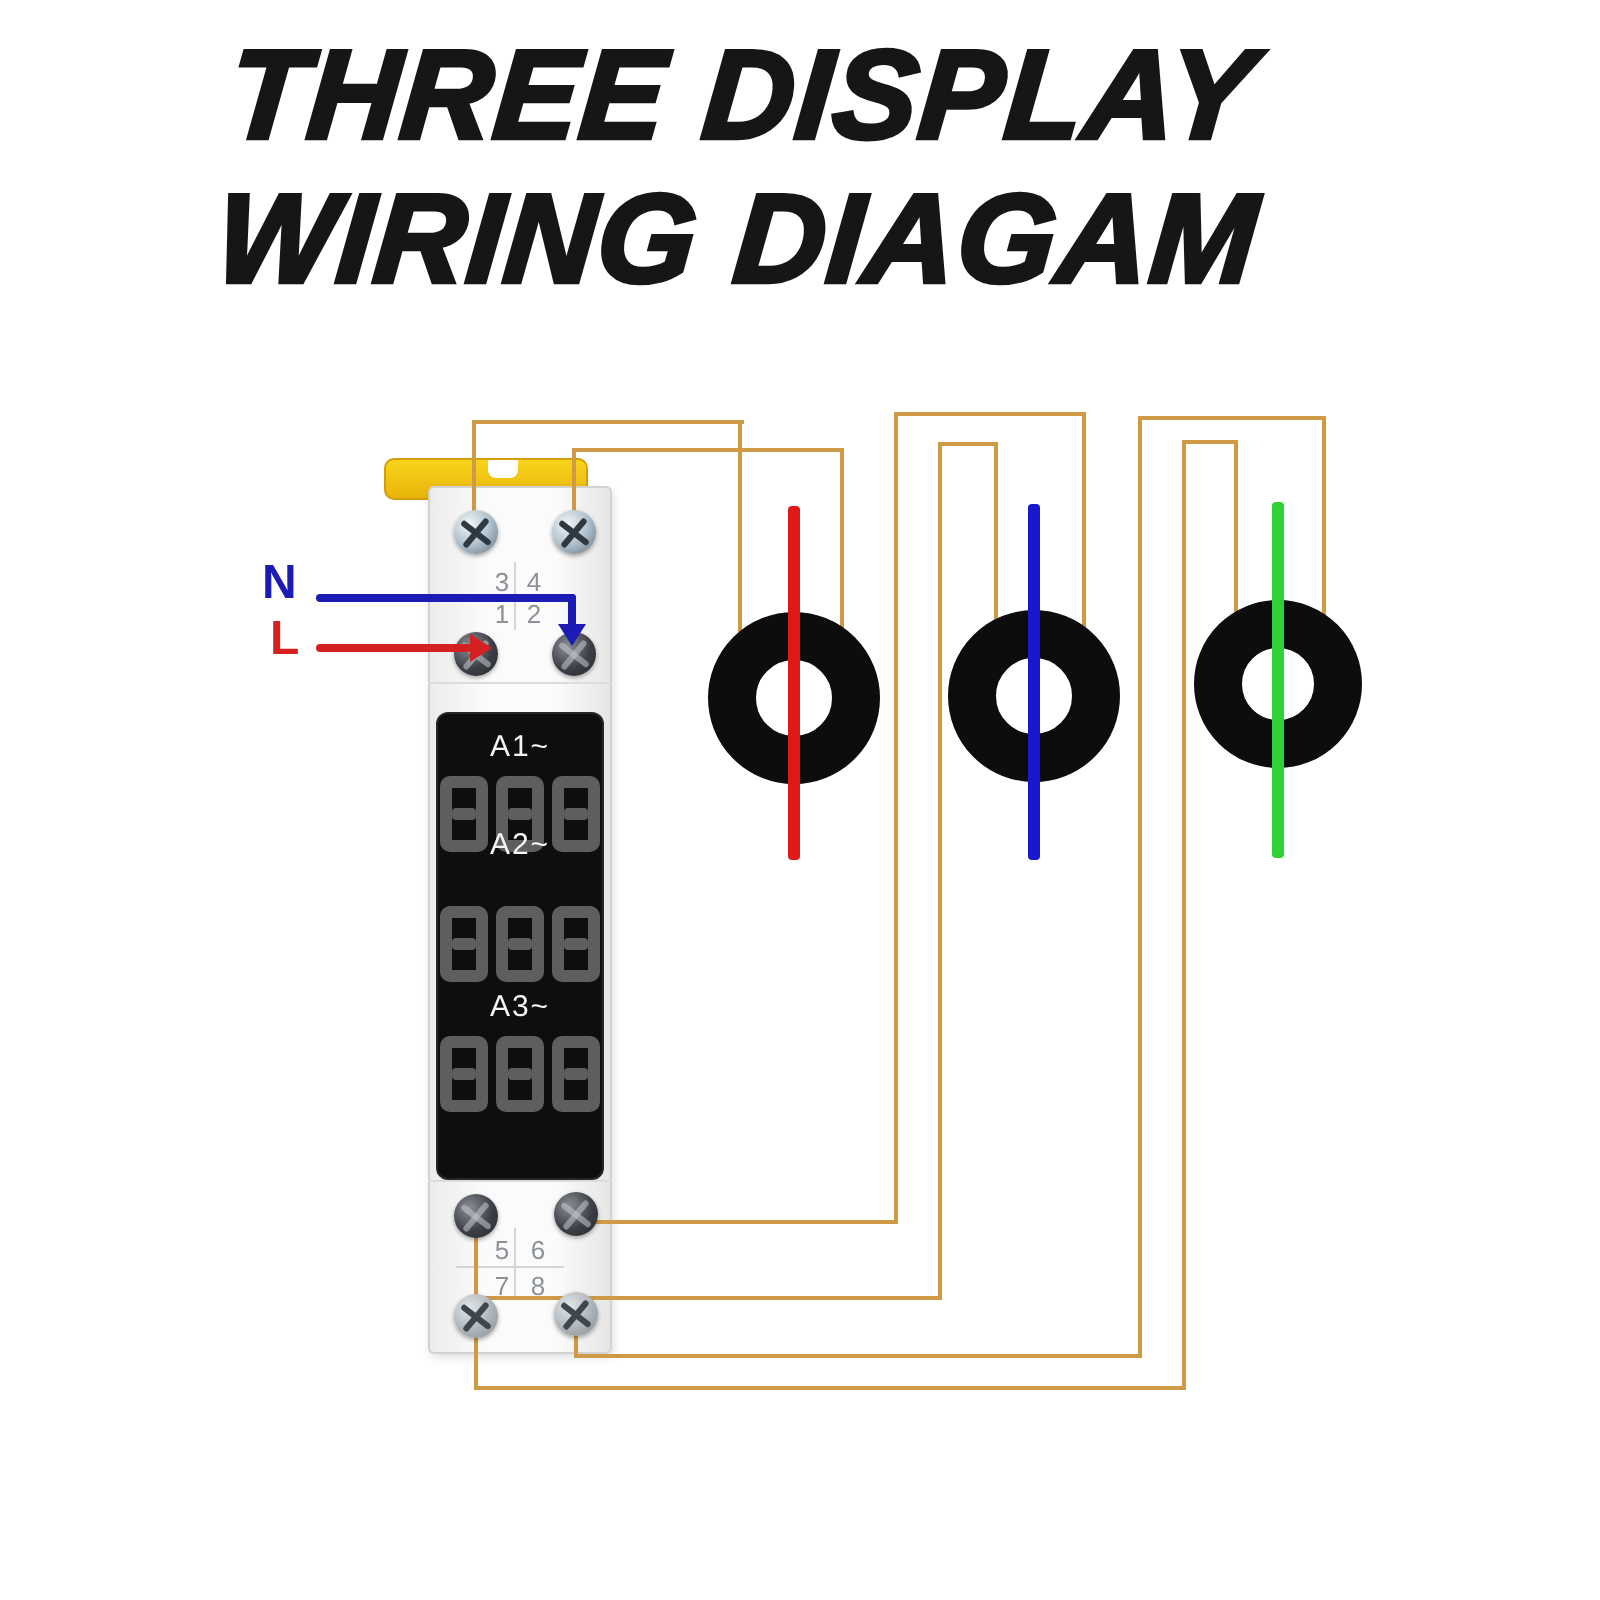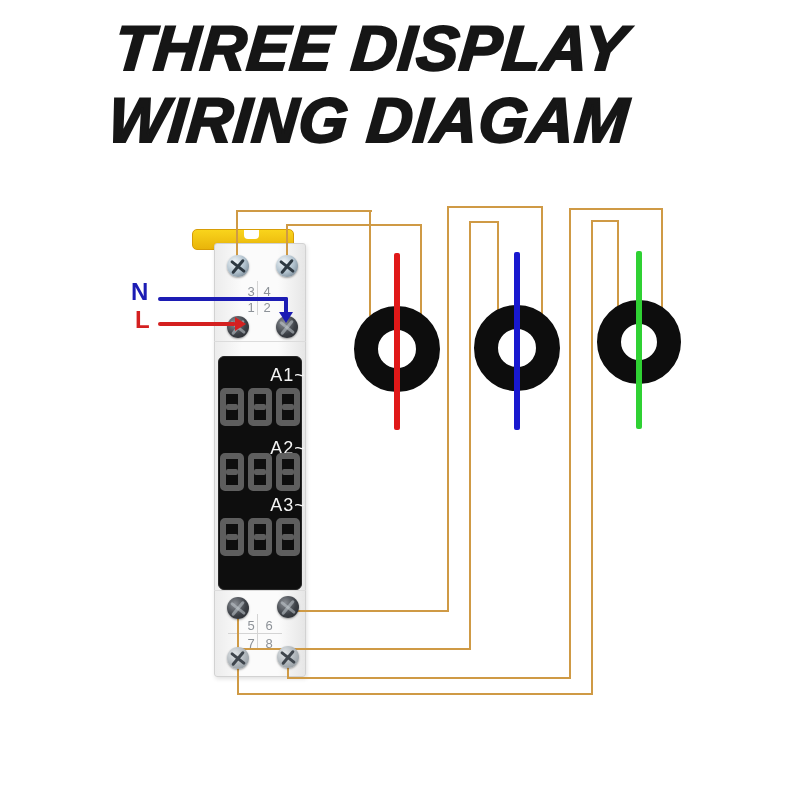--- a/index.html
+++ b/index.html
@@ -40,22 +40,22 @@
   .screw .sl1{transform:rotate(38deg);} .screw .sl2{transform:rotate(-50deg);}
   .screw-steel{background:radial-gradient(circle at 35% 32%,#f2f7fa,#aebfcb 52%,#5f6d79);}
   .screw-steel .sl1,.screw-steel .sl2{background:#2e3942;}
   .screw-dark{background:radial-gradient(circle at 35% 32%,#8b8f95,#3c4046 55%,#24262a);}
   .screw-dark .sl1,.screw-dark .sl2{background:#c3cad0;opacity:.55;}
   .screw-light{background:radial-gradient(circle at 35% 32%,#e3e7ea,#aab1b6 58%,#868d93);}
   .screw-light .sl1,.screw-light .sl2{background:#3f464d;}
   
   .panel{position:absolute;left:218px;top:356px;width:84px;height:234px;background:#0e0e0e;
          border-radius:6px;border:1px solid #262626;box-sizing:border-box;}
-  .disp-label{position:absolute;width:100%;text-align:center;color:#f4f4f4;font-size:18px;
-              letter-spacing:1px;padding-left:28px;}
+  .disp-label{position:absolute;width:100%;text-align:center;color:#f4f4f4;font-size:15px;
+              letter-spacing:1px;}
   .digits{position:absolute;left:0;width:100%;height:38px;display:flex;gap:4px;
           justify-content:center;}
   .digit{position:relative;width:24px;height:38px;border:6px solid #5e5e5e;border-radius:5px;
          box-sizing:border-box;background:#0e0e0e;}
   .digit .mid{position:absolute;left:0px;right:0px;top:10px;height:6px;background:#5e5e5e;border-radius:2px;}
   
   .ct{position:absolute;border-radius:50%;background:#ffffff;border:24px solid #0d0d0d;
       box-sizing:content-box;}
   .pwire{position:absolute;width:6px;border-radius:2px;}
 </style>
@@ -159,21 +159,21 @@
         <div class="digit">
           <div class="mid"></div>
         </div>
         <div class="digit">
           <div class="mid"></div>
         </div>
         <div class="digit">
           <div class="mid"></div>
         </div>
       </div>
-    <div class="disp-label" style="top:81px">A2~</div>
+    <div class="disp-label" style="top:57px">A2~</div>
     <div class="digits" style="top:96px">
         <div class="digit">
           <div class="mid"></div>
         </div>
         <div class="digit">
           <div class="mid"></div>
         </div>
         <div class="digit">
           <div class="mid"></div>
         </div>

